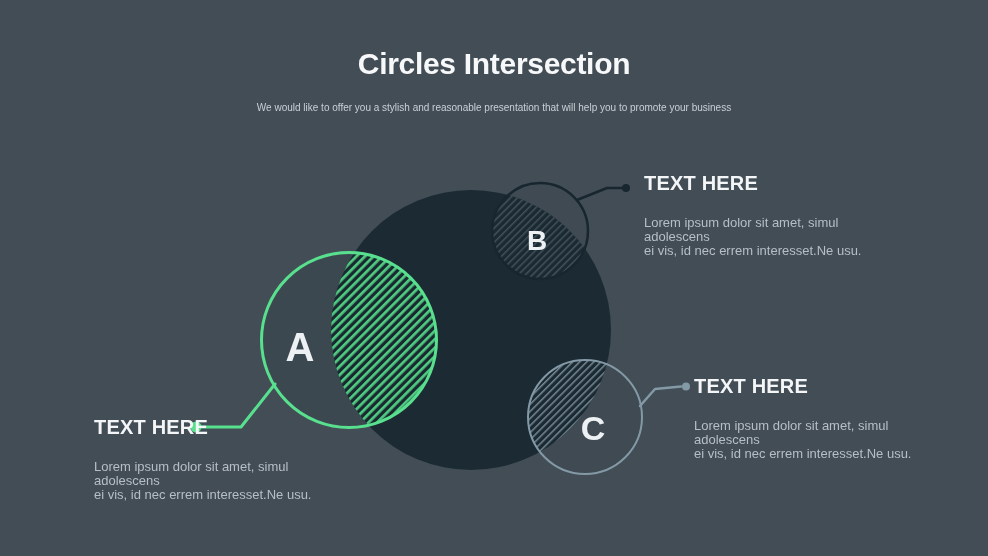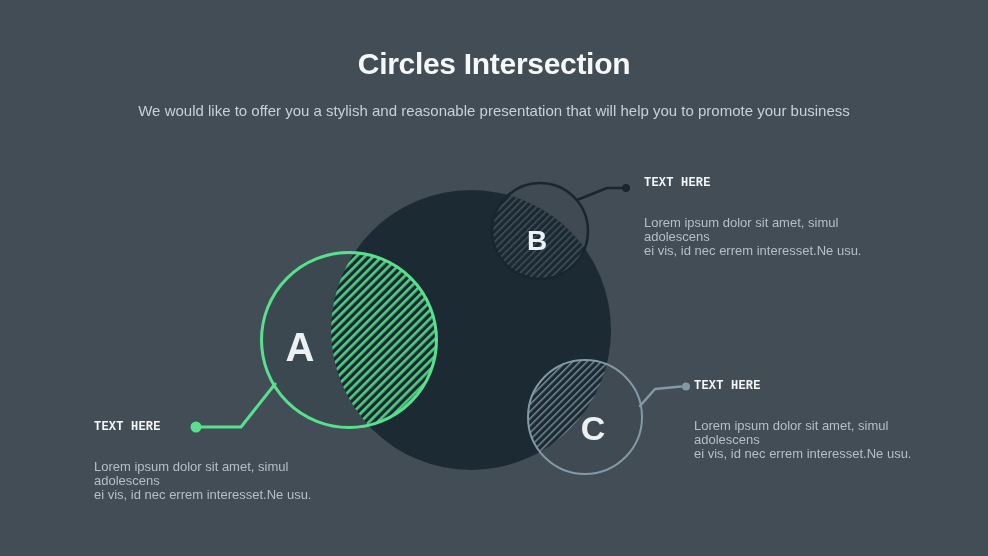--- a/index.html
+++ b/index.html
@@ -26,21 +26,21 @@
   .slide-title{
     position:absolute;top:31px;left:0;width:988px;
     text-align:center;
     font-size:30px;font-weight:700;letter-spacing:-0.3px;
     color:var(--title-text);
     margin-top:16px;
   }
   .slide-subtitle{
     position:absolute;top:102px;left:0;width:988px;
     text-align:center;
-    font-size:15px;font-weight:400;
+    font-size:10px;font-weight:400;
     color:var(--subtitle-text);
   }
   .diagram-svg{position:absolute;top:0;left:0;}
   .big-circle{fill:var(--big-circle-fill);}
   .circle-a-outline{fill:rgba(14,26,34,0.10);stroke:var(--accent-green);stroke-width:3;}
   .circle-b-outline{fill:rgba(14,26,34,0.05);stroke:var(--dark-accent);stroke-width:2.5;}
   .circle-c-outline{fill:rgba(14,26,34,0.05);stroke:var(--light-accent);stroke-width:2;}
   .stripe-green{fill:var(--accent-green);}
   .stripe-b{fill:var(--hatch-b);}
   .stripe-c{fill:var(--hatch-c);}
@@ -54,25 +54,24 @@
     font-family:"Liberation Sans", sans-serif;
     font-weight:700;
     fill:#eef1f3;
     text-anchor:middle;
   }
   .letter-a{font-size:40px;}
   .letter-b{font-size:28px;}
   .letter-c{font-size:34px;}
   .callout-text{position:absolute;width:250px;}
   .callout-heading{
-    font-size:12px;font-weight:700;letter-spacing:0.2px;
+    font-size:20px;font-weight:700;letter-spacing:0.2px;
     line-height:19px;
     color:var(--heading-text);
     margin-bottom:23px;
-    font-family:Liberation Mono, monospace;
   }
   .callout-body{
     font-size:13px;line-height:14px;
     color:var(--body-text);
   }
   .callout-a-text{left:94px;top:418px;}
   .callout-b-text{left:644px;top:174px;}
   .callout-c-text{left:694px;top:377px;}
 </style>
 </head>

